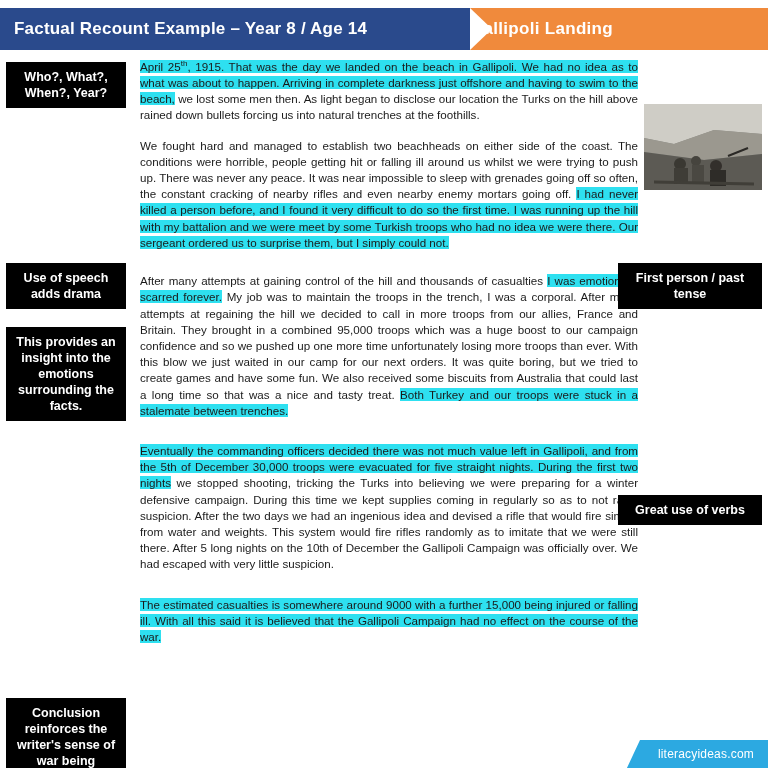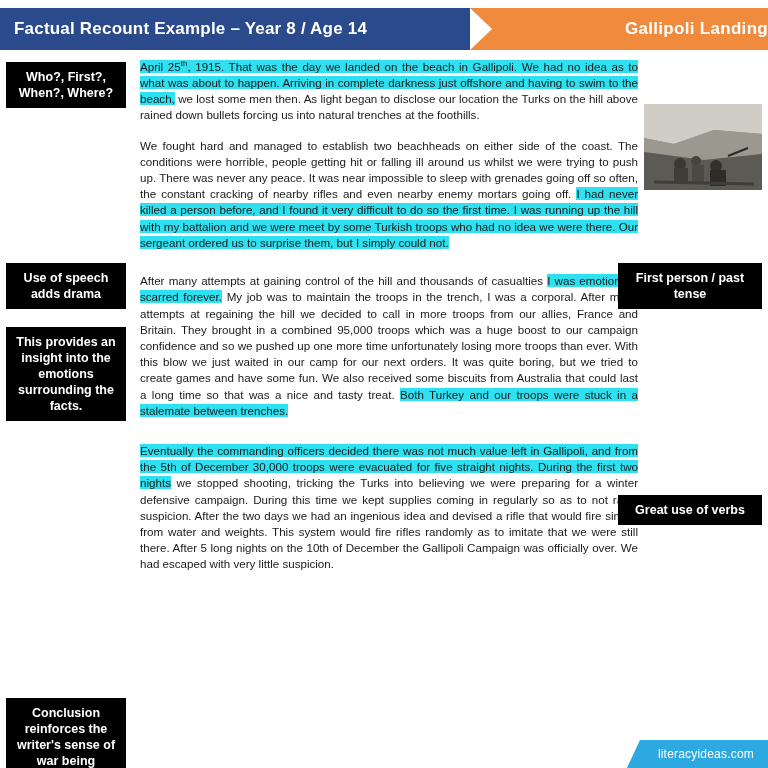--- a/index.html
+++ b/index.html
@@ -59,21 +59,21 @@
     color: #ffffff;
     font-size: 17px;
     font-weight: bold;
     letter-spacing: 0.2px;
     white-space: nowrap;
   }
   .header-subtitle {
     position: absolute;
     left: 0; right: 0; top: 0;
     height: 42px; line-height: 42px;
-    text-align: right;
+    text-align: left;
     color: #ffffff;
     font-size: 17px;
     font-weight: bold;
     letter-spacing: 0.3px;
     border-radius: 11px;
   }
 
   
   .body-col {
     position: absolute;
@@ -178,24 +178,25 @@
     <div class="sp-a"></div>
 
     <p class="para"><span>After many attempts at gaining control of the hill and thousands of casualties </span><span class="hl">I was emotionally scarred forever.</span><span> My job was to maintain the troops in the trench, I was a corporal. After many attempts at regaining the hill we decided to call in more troops from our allies, France and Britain. They brought in a combined 95,000 troops which was a huge boost to our campaign confidence and so we pushed up one more time unfortunately losing more troops than ever. With this blow we just waited in our camp for our next orders. It was quite boring, but we tried to create games and have some fun. We also received some biscuits from Australia that could last a long time so that was a nice and tasty treat. </span><span class="hl">Both Turkey and our troops were stuck in a stalemate between trenches.</span></p>
 
     <div class="sp-b"></div>
 
     <p class="para"><span class="hl">Eventually the commanding officers decided there was not much value left in Gallipoli, and from the 5th of December 30,000 troops were evacuated for five straight nights. During the first two nights</span><span> we stopped shooting, tricking the Turks into believing we were preparing for a winter defensive campaign. During this time we kept supplies coming in regularly so as to not raise suspicion. After the two days we had an ingenious idea and devised a rifle that would fire simply from water and weights. This system would fire rifles randomly as to imitate that we were still there. After 5 long nights on the 10th of December the Gallipoli Campaign was officially over. We had escaped with very little suspicion.</span></p>
 
     <div class="sp-b"></div>
 
+    <p class="para"><span class="hl">The estimated casualties is somewhere around 9000 with a further 15,000 being injured or falling ill. With all this said it is believed that the Gallipoli Campaign had no effect on the course of the war.</span></p>
 
   </div>
 
-  <div class="anno anno-left" style="top:62px;">Who?, First?, When?, Where?</div>
+  <div class="anno anno-left" style="top:62px;">Who?, What?, When?, Year?</div>
   <div class="anno anno-left" style="top:327px;">This provides an insight into the emotions surrounding the facts.</div>
   <div class="anno anno-left" style="top:263px;">Use of speech adds drama</div>
   <div class="anno anno-left" style="top:698px;">Conclusion reinforces the writer's sense of war being pointless.</div>
 
   <div class="anno anno-right" style="top:263px;">First person / past tense</div>
   <div class="anno anno-right" style="top:495px;">Great use of verbs</div>
 
   <div class="footer-badge">literacyideas.com</div>
 
 </div>

